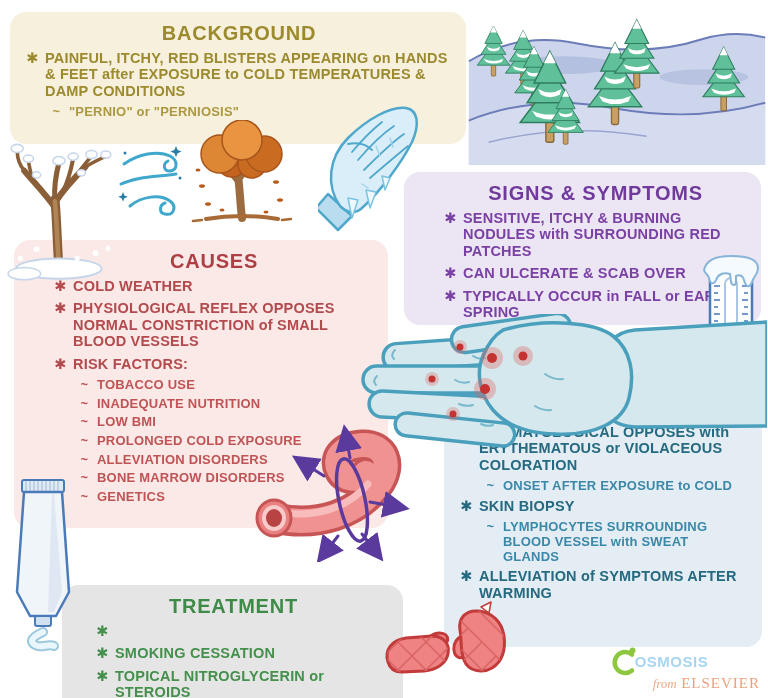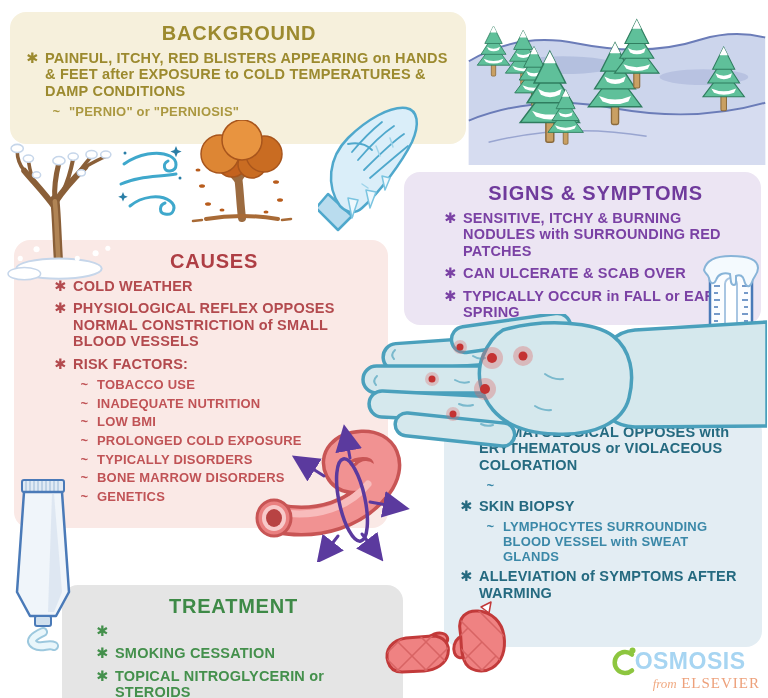--- a/index.html
+++ b/index.html
@@ -16,21 +16,21 @@
   .marker{flex:none;width:13px;text-align:center;}
   
   .sec-bg{background:#f6f0dc;}   .sec-bg .ptitle,.sec-bg .lvl1{color:#9c8a2f;} .sec-bg .lvl2{color:#ab9840;}
   .sec-si{background:#ece5f3;padding-left:40px;}   .sec-si .ptitle{color:#6f3a9c;} .sec-si .lvl1{color:#7a41a4;}
   .sec-ca{background:#fae9e6;padding-left:40px;}   .sec-ca .ptitle{color:#ae3e44;} .sec-ca .lvl1{color:#b34a4e;} .sec-ca .lvl2{color:#c05356;}
   .sec-di{background:#e3edf3;}   .sec-di .ptitle{color:#25687c;} .sec-di .lvl1{color:#256a80;} .sec-di .lvl2{color:#3b88a8;}
   .sec-tr{background:#e5e5e5;margin-top:45px;}   .sec-tr .ptitle{color:#3e8a47;} .sec-tr .lvl1{color:#44904c;}
   .illus{position:absolute;z-index:2;}
   .logo{position:absolute;right:8px;bottom:6px;z-index:3;text-align:left;}
   .logo-row{display:flex;align-items:center;}
-  .logo-brand{color:#a7d5f2;font-size:23px;font-weight:bold;letter-spacing:.5px;margin-left:-3px;}
+  .logo-brand{color:#a7d5f2;font-size:15px;font-weight:bold;letter-spacing:.5px;margin-left:-3px;}
   .logo-sub{margin-left:42px;margin-top:-3px;}
   .logo-from{font-family:"Liberation Serif","DejaVu Serif",serif;font-style:italic;font-size:13px;color:#f0ab84;}
   .logo-elsevier{font-family:"Liberation Serif","DejaVu Serif",serif;font-size:15px;color:#eda07a;letter-spacing:1px;}
 </style>
 </head>
 <body>
 
 <div class="panel sec-bg" style="left:10px;top:12px;width:456px;height:132px;">
   <div class="ptitle">BACKGROUND</div>
   <div class="item lvl1">
@@ -84,39 +84,40 @@
   <div class="item lvl2">
     <span class="marker">~</span>
     <span>LOW BMI</span>
   </div>
   <div class="item lvl2">
     <span class="marker">~</span>
     <span>PROLONGED COLD EXPOSURE</span>
   </div>
   <div class="item lvl2">
     <span class="marker">~</span>
-    <span>TYPICALLY DISORDERS</span>
+    <span>ALLEVIATION DISORDERS</span>
   </div>
   <div class="item lvl2">
     <span class="marker">~</span>
     <span>BONE MARROW DISORDERS</span>
   </div>
   <div class="item lvl2">
     <span class="marker">~</span>
     <span>GENETICS</span>
   </div>
 </div>
 
 <div class="panel sec-di" style="left:444px;top:416px;width:318px;height:231px;">
   <div class="item lvl1">
     <span class="marker">✱</span>
     <span>DERMATOLOGICAL OPPOSES with ERYTHEMATOUS or VIOLACEOUS COLORATION</span>
   </div>
   <div class="item lvl2">
     <span class="marker">~</span>
+    <span>ONSET AFTER EXPOSURE to COLD</span>
   </div>
   <div class="item lvl1">
     <span class="marker">✱</span>
     <span>SKIN BIOPSY</span>
   </div>
   <div class="item lvl2">
     <span class="marker">~</span>
     <span>LYMPHOCYTES SURROUNDING BLOOD VESSEL with SWEAT GLANDS</span>
   </div>
   <div class="item lvl1">

